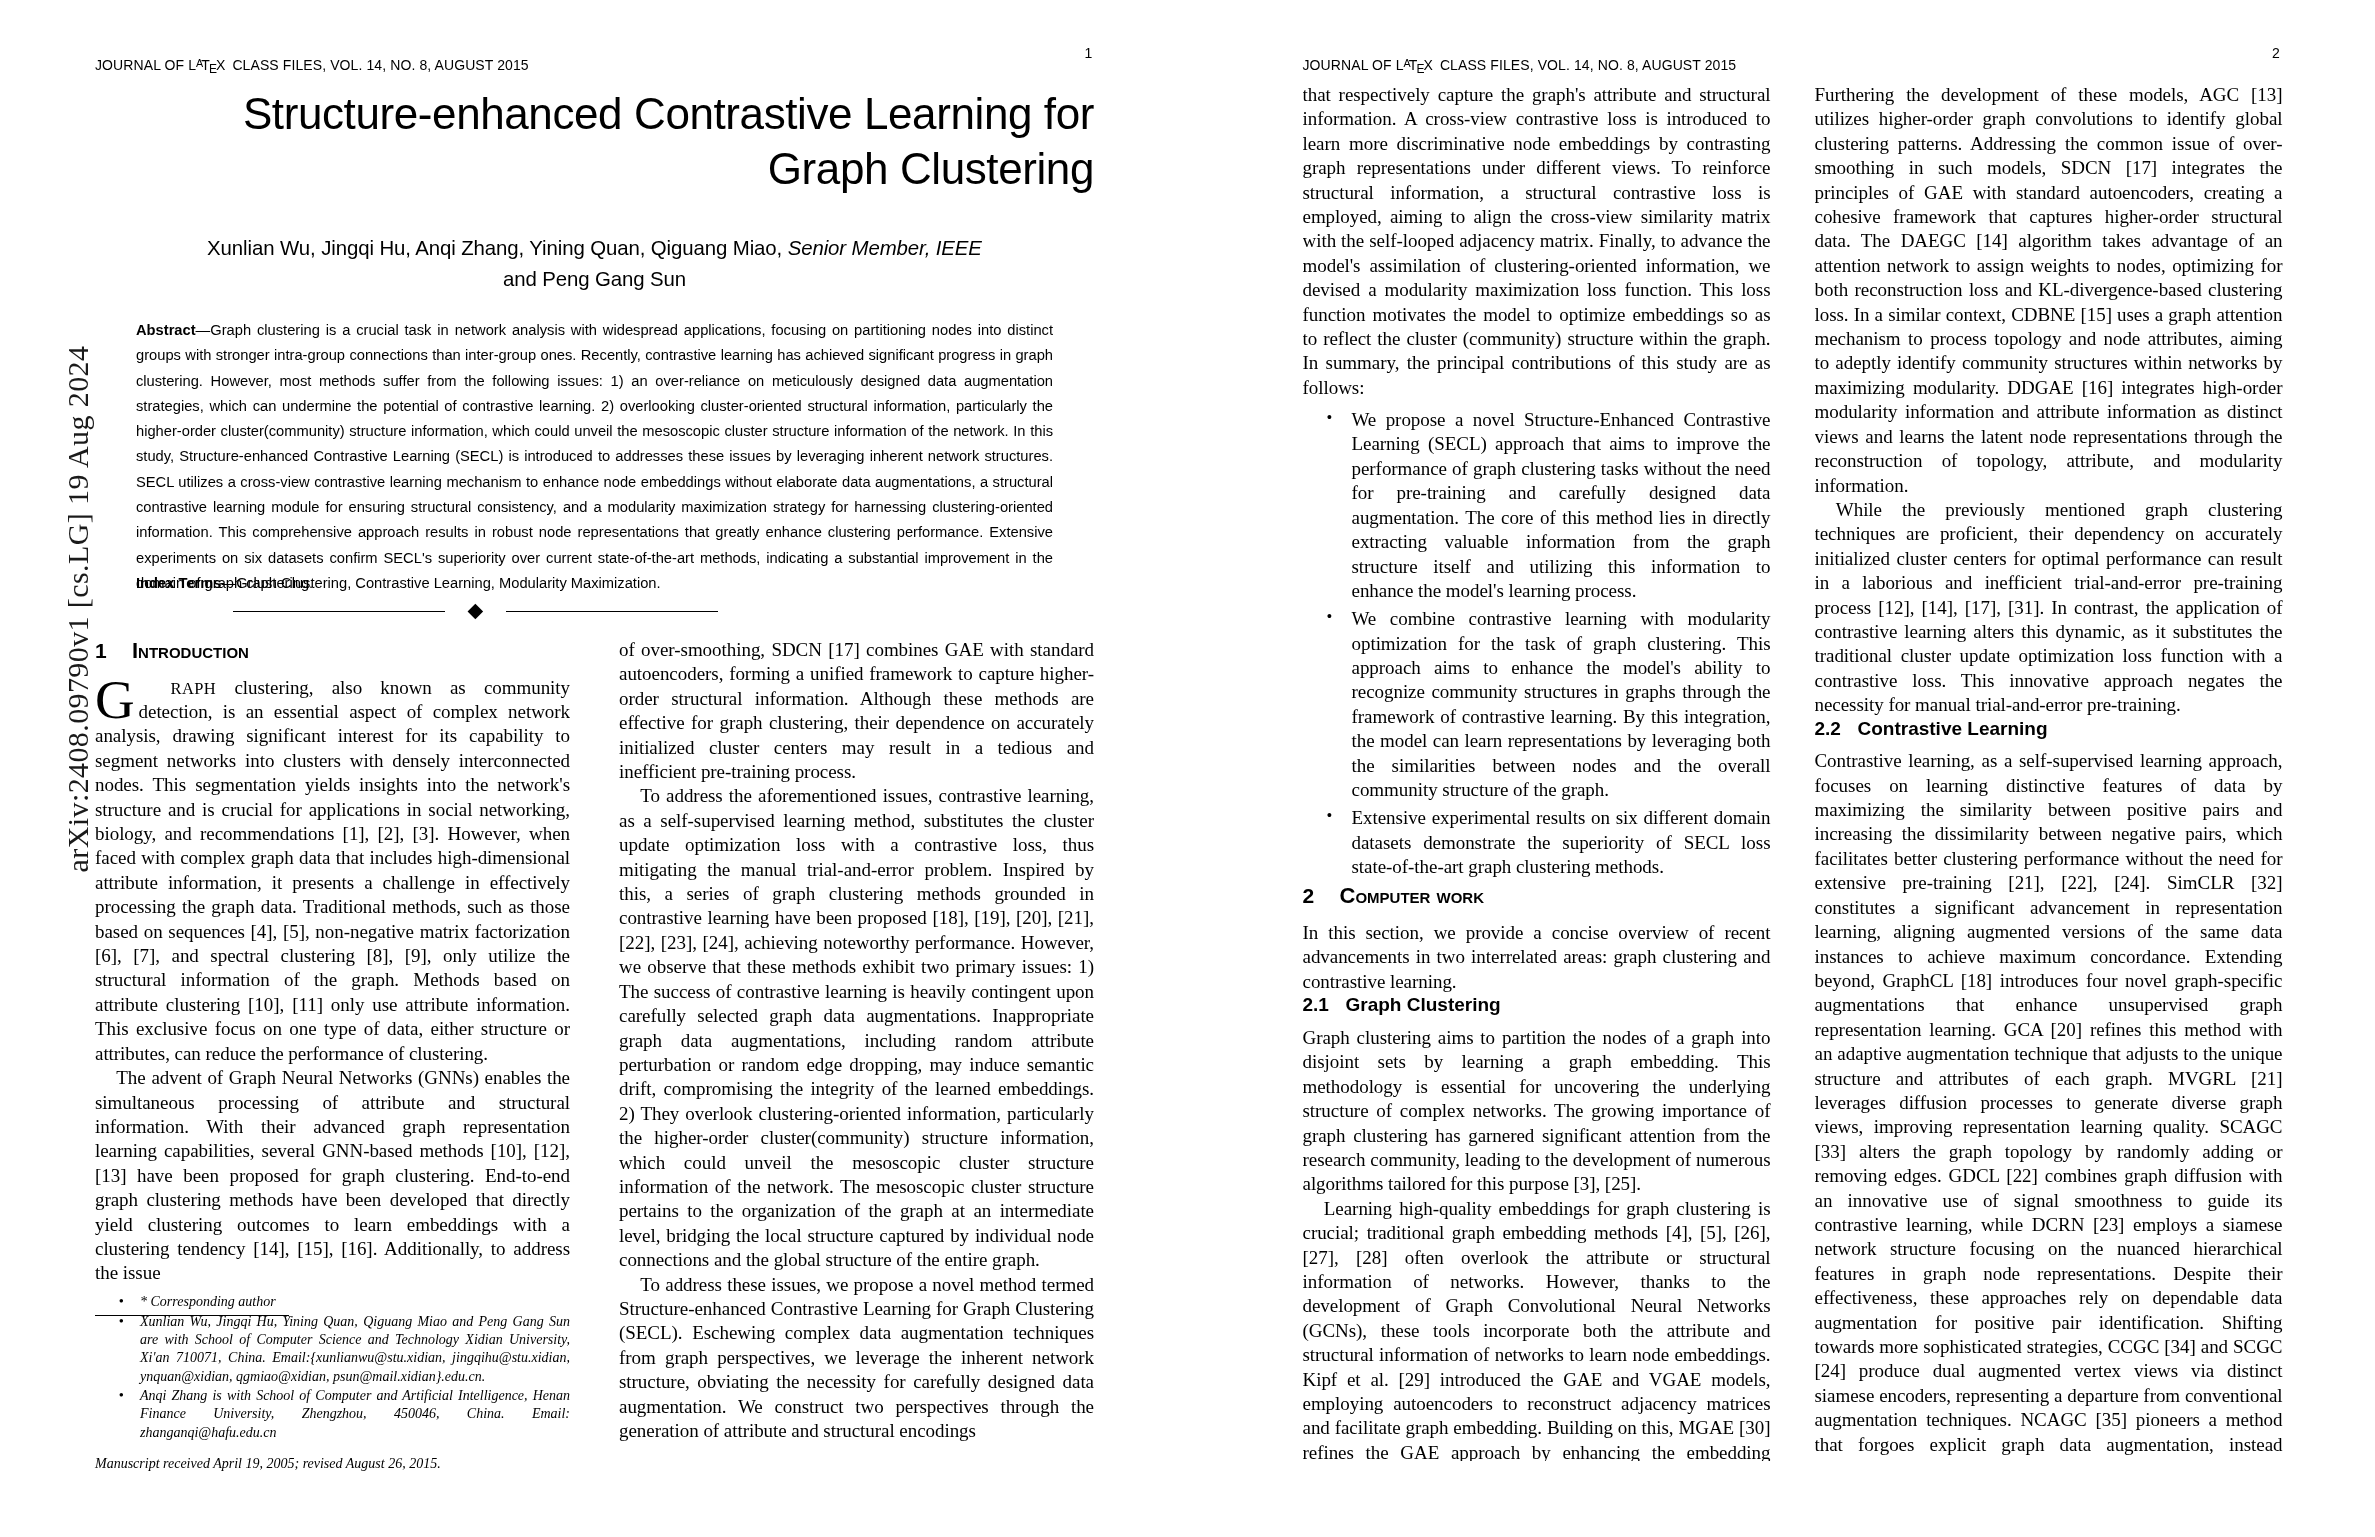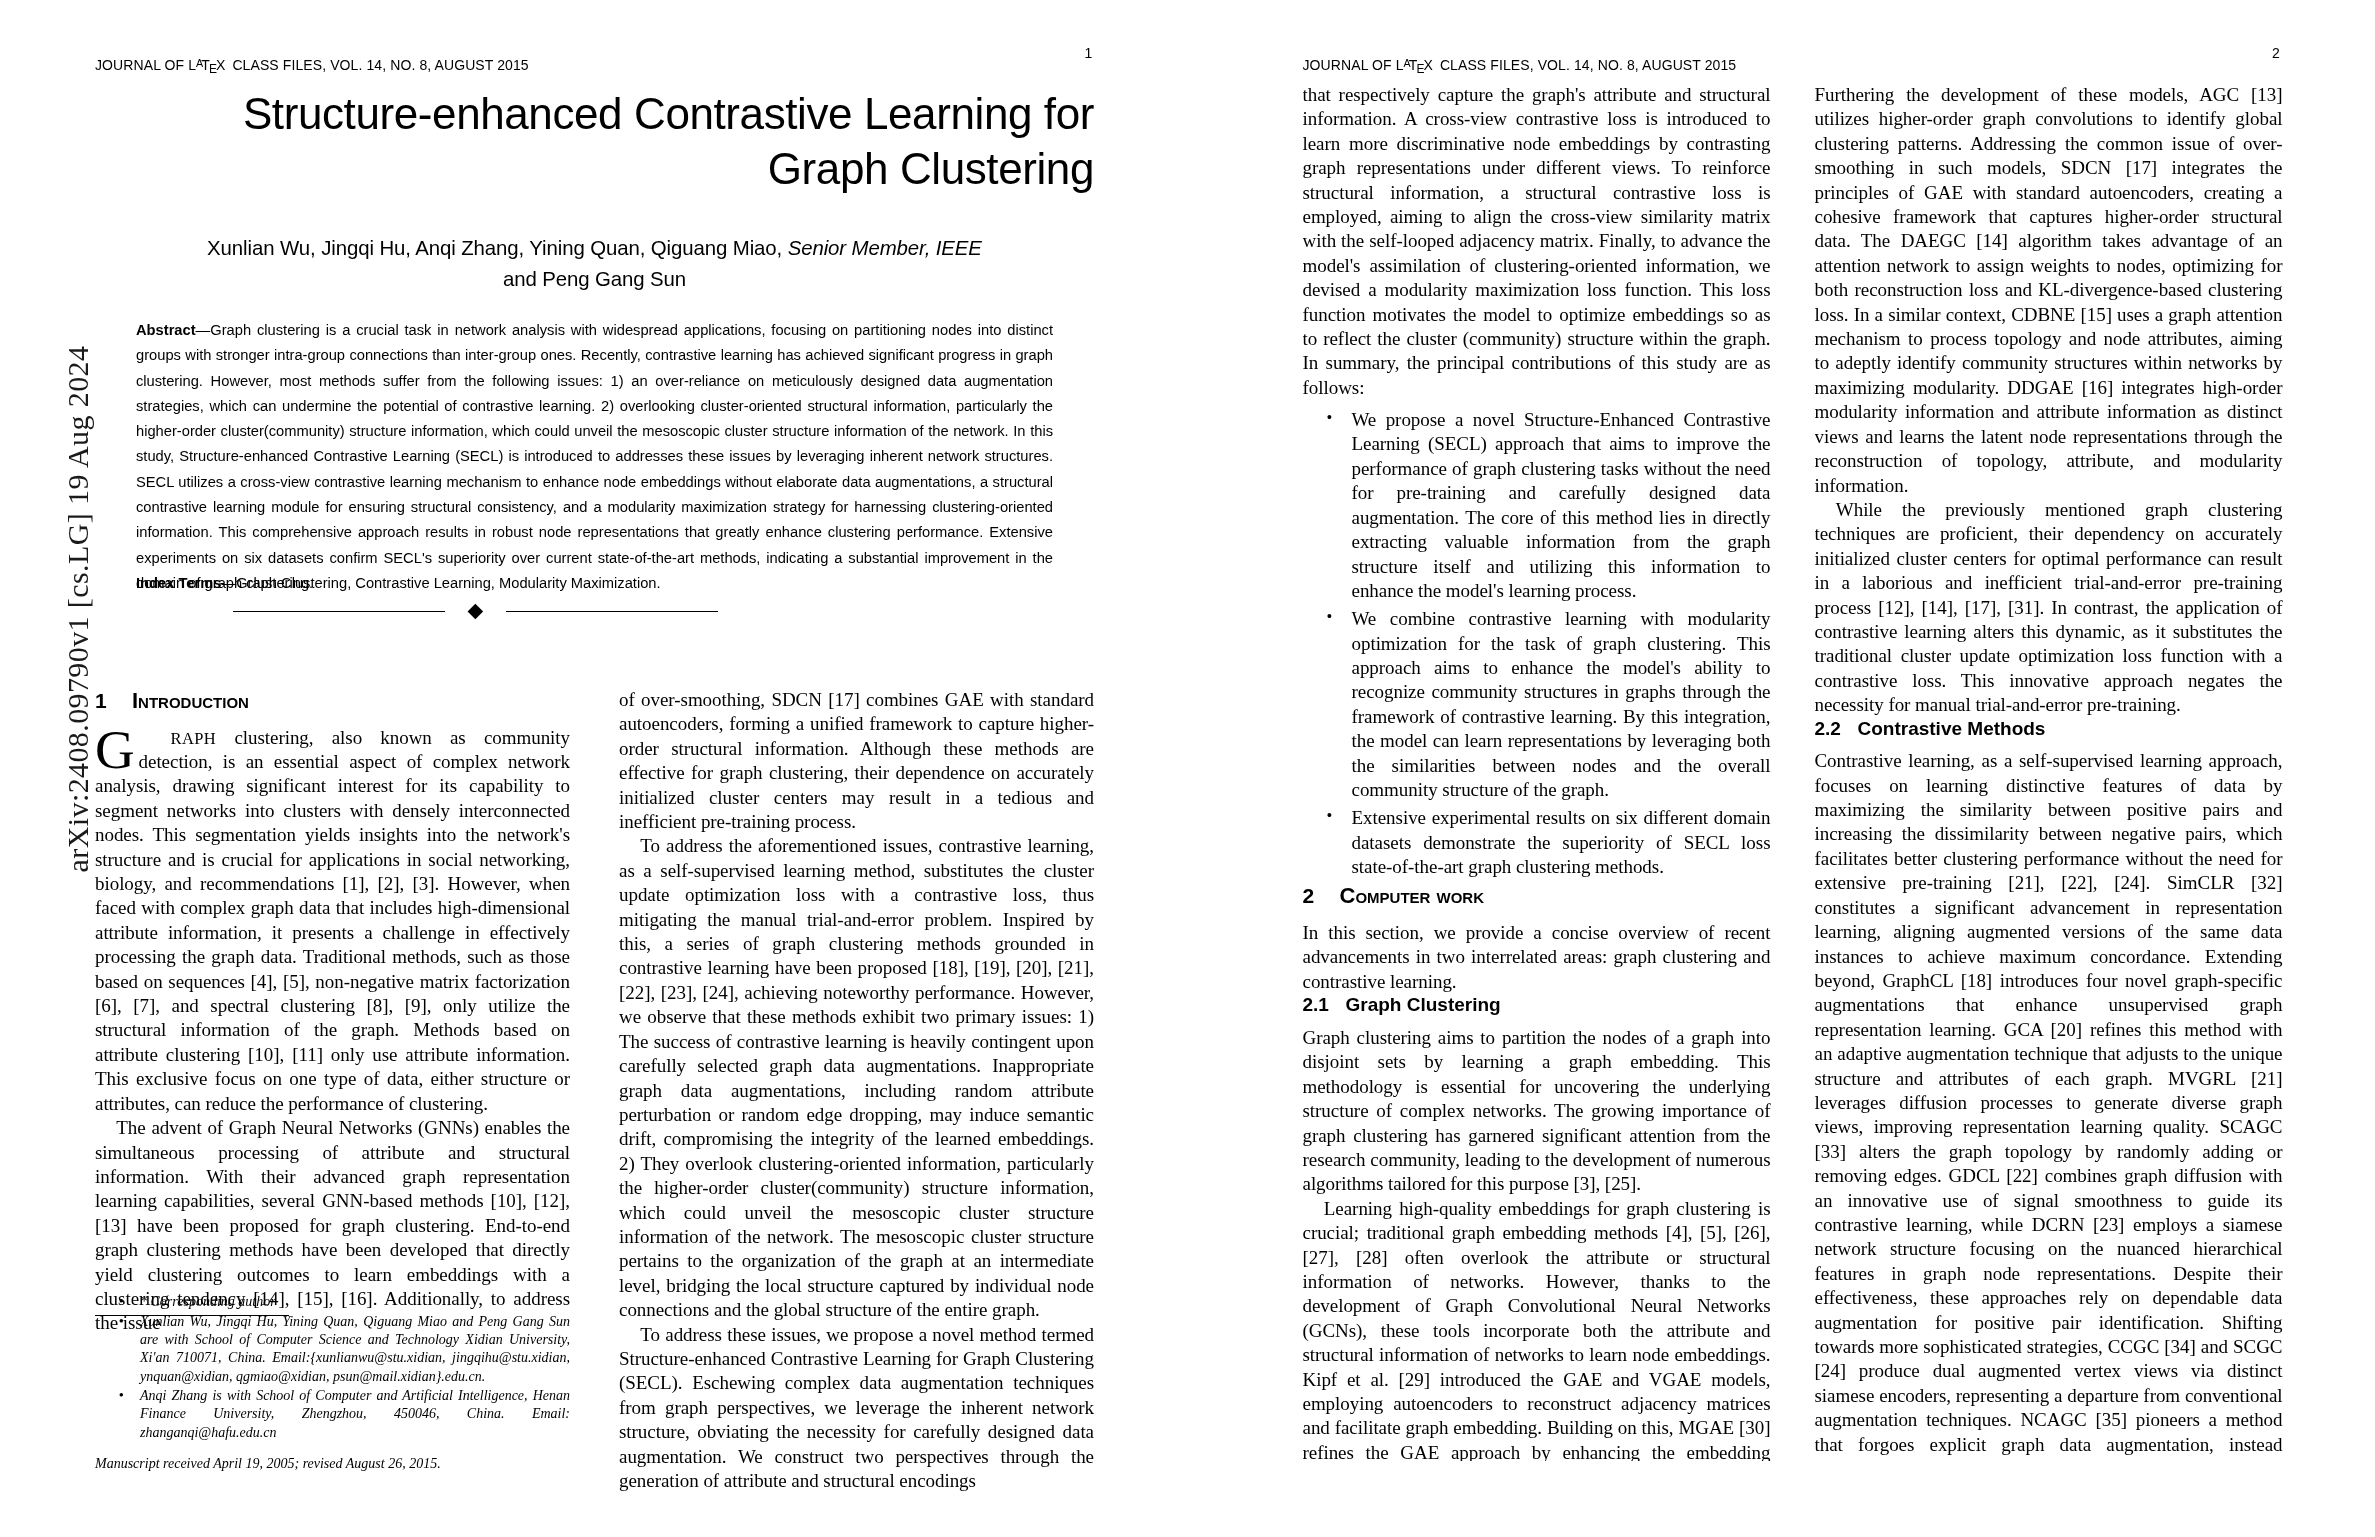--- a/index.html
+++ b/index.html
@@ -124,21 +124,21 @@
   .rule-row .bar { height: 1.5px; background: #000; flex: 1; }
   .rule-row .gap { width: 25px; }
   .rule-row .dia {
     width: 10.7px; height: 10.7px; background: #000;
     transform: rotate(45deg);
   }
 
   
   .cols {
     position: absolute;
-    top: 688px;
+    top: 638px;
     left: 95px;
     width: 999px;
     height: 805px;
   }
   .col {
     position: absolute;
     top: 0;
     width: 475px;
     height: 805px;
     overflow: hidden;
@@ -363,21 +363,21 @@
           <span class="num">2.1</span><span>Graph Clustering</span>
         </h3>
         <p class="body">Graph clustering aims to partition the nodes of a graph into disjoint sets by learning a graph embedding. This methodology is essential for uncovering the underlying structure of complex networks. The growing importance of graph clustering has garnered significant attention from the research community, leading to the development of numerous algorithms tailored for this purpose [3], [25].</p>
         <p class="body indent">Learning high-quality embeddings for graph clustering is crucial; traditional graph embedding methods [4], [5], [26], [27], [28] often overlook the attribute or structural information of networks. However, thanks to the development of Graph Convolutional Neural Networks (GCNs), these tools incorporate both the attribute and structural information of networks to learn node embeddings. Kipf et al. [29] introduced the GAE and VGAE models, employing autoencoders to reconstruct adjacency matrices and facilitate graph embedding. Building on this, MGAE [30] refines the GAE approach by enhancing the embedding process. In a related vein, ARGA and ARVGA [12] leverage these graph autoencoders to effectively extract embedding information.</p>
       </div>
 
       <div class="col right">
         <p class="body">Furthering the development of these models, AGC [13] utilizes higher-order graph convolutions to identify global clustering patterns. Addressing the common issue of over-smoothing in such models, SDCN [17] integrates the principles of GAE with standard autoencoders, creating a cohesive framework that captures higher-order structural data. The DAEGC [14] algorithm takes advantage of an attention network to assign weights to nodes, optimizing for both reconstruction loss and KL-divergence-based clustering loss. In a similar context, CDBNE [15] uses a graph attention mechanism to process topology and node attributes, aiming to adeptly identify community structures within networks by maximizing modularity. DDGAE [16] integrates high-order modularity information and attribute information as distinct views and learns the latent node representations through the reconstruction of topology, attribute, and modularity information.</p>
         <p class="body indent">While the previously mentioned graph clustering techniques are proficient, their dependency on accurately initialized cluster centers for optimal performance can result in a laborious and inefficient trial-and-error pre-training process [12], [14], [17], [31]. In contrast, the application of contrastive learning alters this dynamic, as it substitutes the traditional cluster update optimization loss function with a contrastive loss. This innovative approach negates the necessity for manual trial-and-error pre-training.</p>
         <h3 class="subsec sp-before">
-          <span class="num">2.2</span><span>Contrastive Methods</span>
+          <span class="num">2.2</span><span>Contrastive Learning</span>
         </h3>
         <p class="body">Contrastive learning, as a self-supervised learning approach, focuses on learning distinctive features of data by maximizing the similarity between positive pairs and increasing the dissimilarity between negative pairs, which facilitates better clustering performance without the need for extensive pre-training [21], [22], [24]. SimCLR [32] constitutes a significant advancement in representation learning, aligning augmented versions of the same data instances to achieve maximum concordance. Extending beyond, GraphCL [18] introduces four novel graph-specific augmentations that enhance unsupervised graph representation learning. GCA [20] refines this method with an adaptive augmentation technique that adjusts to the unique structure and attributes of each graph. MVGRL [21] leverages diffusion processes to generate diverse graph views, improving representation learning quality. SCAGC [33] alters the graph topology by randomly adding or removing edges. GDCL [22] combines graph diffusion with an innovative use of signal smoothness to guide its contrastive learning, while DCRN [23] employs a siamese network structure focusing on the nuanced hierarchical features in graph node representations. Despite their effectiveness, these approaches rely on dependable data augmentation for positive pair identification. Shifting towards more sophisticated strategies, CCGC [34] and SCGC [24] produce dual augmented vertex views via distinct siamese encoders, representing a departure from conventional augmentation techniques. NCAGC [35] pioneers a method that forgoes explicit graph data augmentation, instead utilizing a node's neighboring information to form contrastive pairs, thus leveraging the graph's inherent structure. CGC [36] represents a paradigm shift, utilizing the graph's connectivity to</p>
       </div>
     </div>
   </div>
 
 </div>
 
 
 </body></html>

